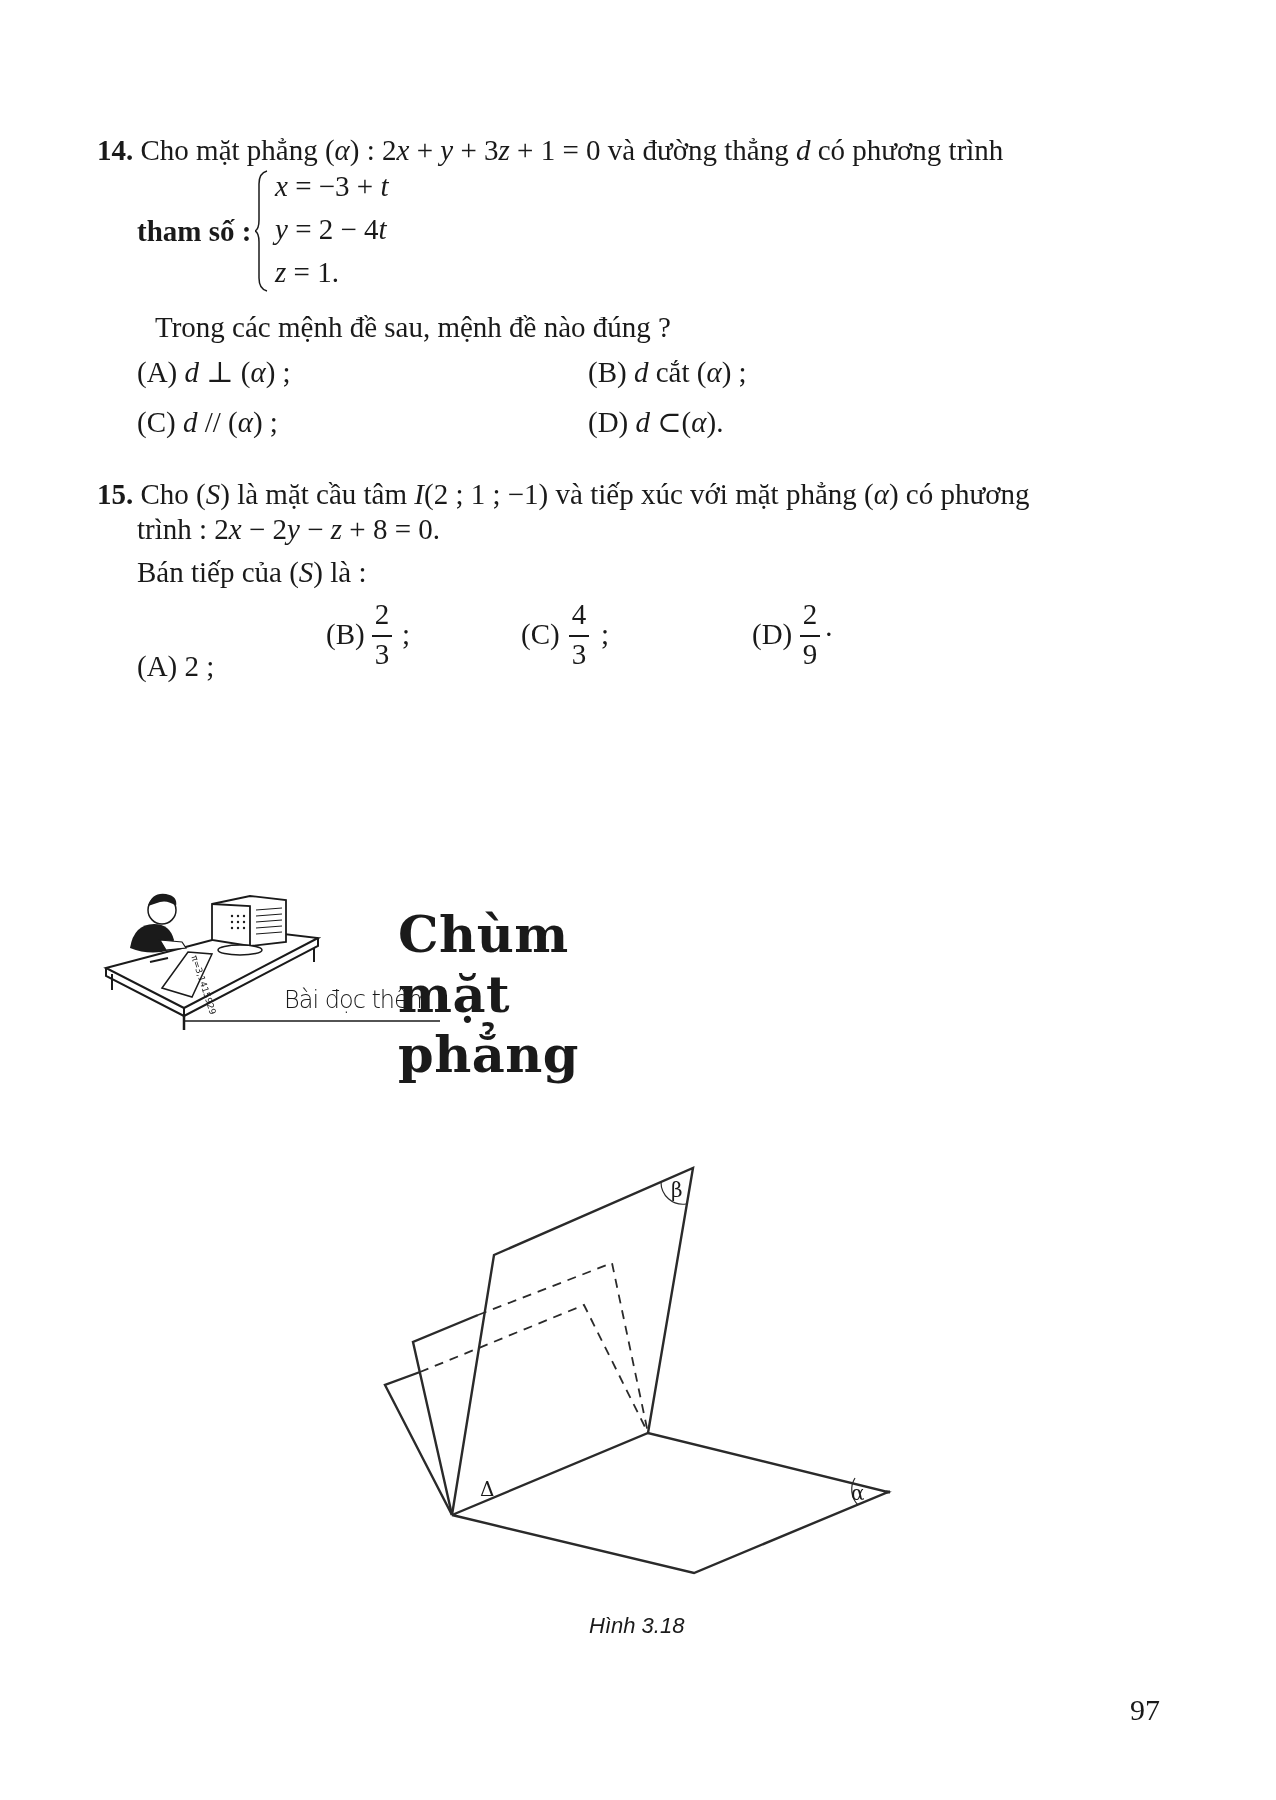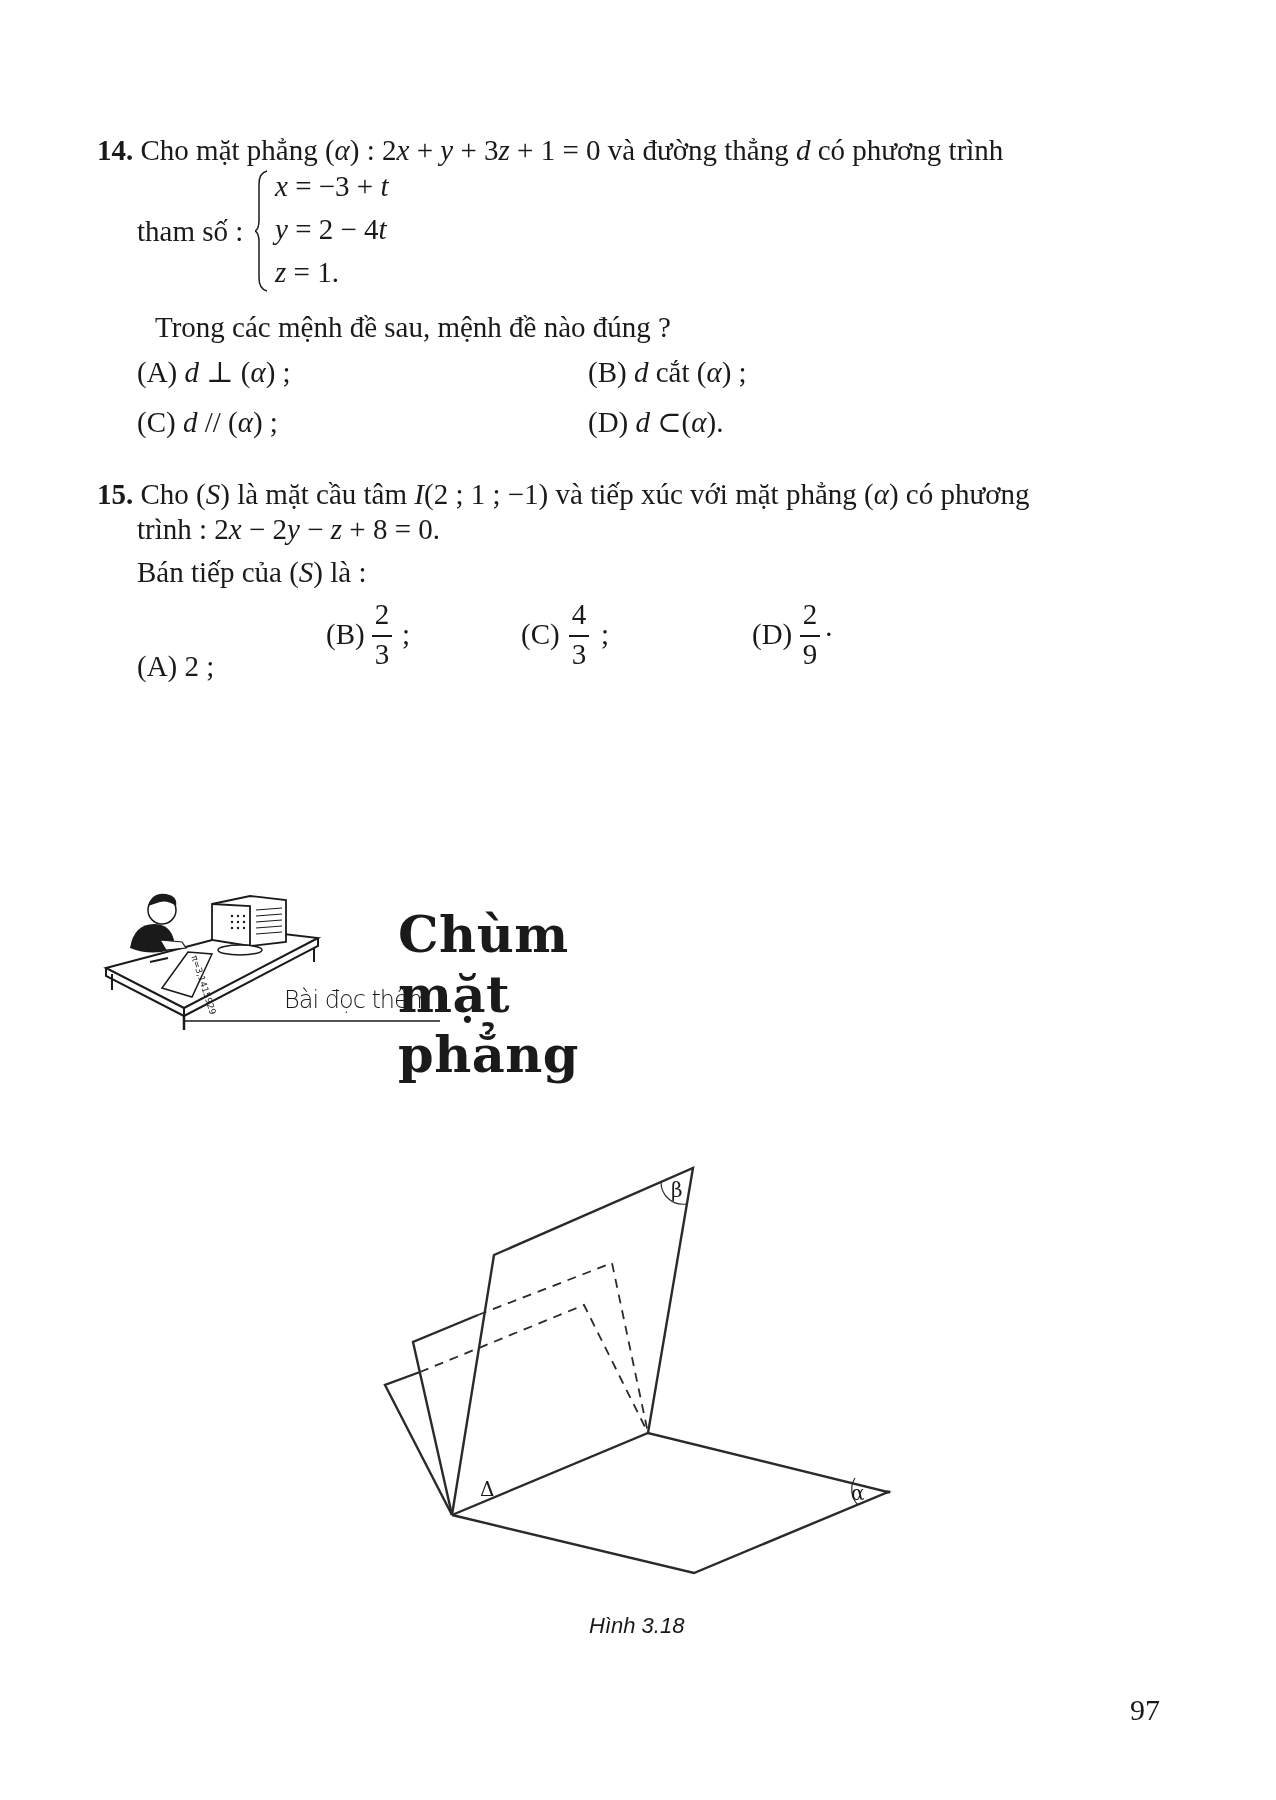--- a/index.html
+++ b/index.html
@@ -21,21 +21,21 @@
   .pagenum { font-size: 30px; }
 </style>
 </head>
 <body>
 
 <div class="abs txt" style="left:97px; top:133px;">
   <span class="num">14.</span>
   <span>Cho mặt phẳng (</span><i class="m">α</i><span>) : 2</span><i class="m">x</i><span> + </span><i class="m">y</i><span> + 3</span><i class="m">z</i><span> + 1 = 0 và đường thẳng </span><i class="m">d</i><span> có phương trình</span>
 </div>
 
-<div class="abs txt" style="left:137px; top:214px;">tham số :</div>
+<div class="abs txt" style="left:137px; top:214px;font-weight:bold;">tham số :</div>
 
 <div class="brace-sys" style="left:255px; top:170px; width:200px; height:125px;">
   <svg class="brace" viewBox="0 0 14 122" preserveAspectRatio="none">
     <path d="M12 1 Q4 3 4 14 L4 50 Q4 59 0 61 Q4 63 4 72 L4 108 Q4 119 12 121" fill="none" stroke="#1a1a1a" stroke-width="1.5"></path>
   </svg>
   <div class="sys-line" style="top:0px;">
     <i class="m">x</i><span> = −3 + </span><i class="m">t</i>
   </div>
   <div class="sys-line" style="top:43px;">
     <i class="m">y</i><span> = 2 − 4</span><i class="m">t</i>

